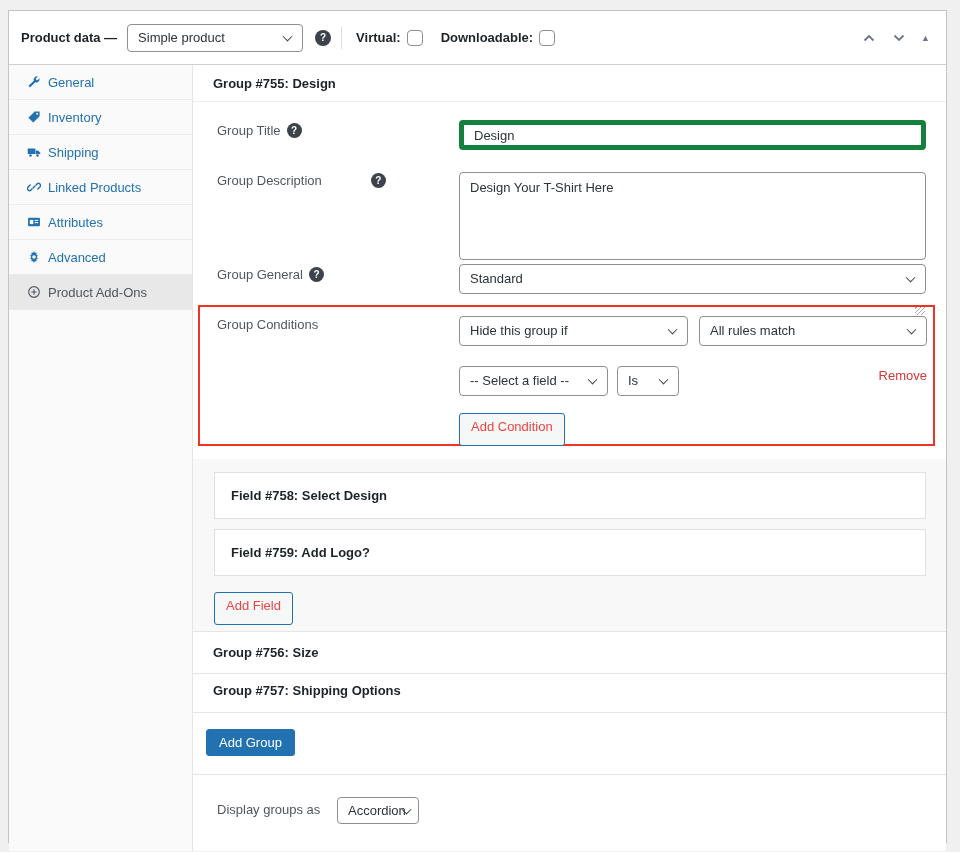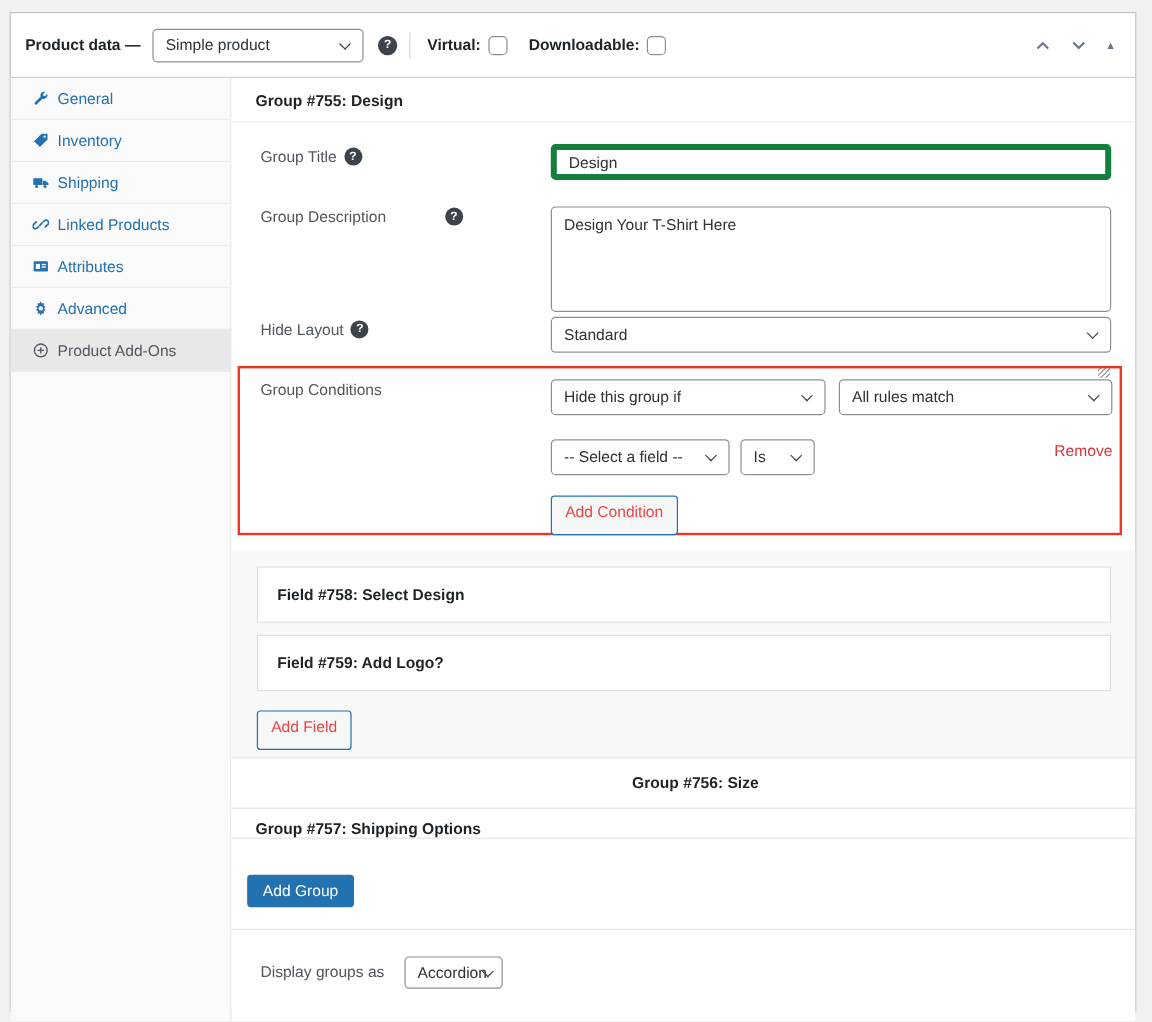--- a/index.html
+++ b/index.html
@@ -66,21 +66,21 @@
                    color:#ef4444; font-size:13px; line-height:25px; padding:0 11px; cursor:pointer; height:33px; }
   .btn-primary { display:inline-block; background:#2271b1; border:1px solid #2271b1; border-radius:3px;
                  color:#fff; font-size:13px; line-height:25px; padding:0 12px; cursor:pointer; height:27px; }
 
   .fields-zone { left:0; right:0; top:394px; height:172px; background:#f8f8f8; }
   .field-box { position:absolute; left:21px; width:712px; height:47px; background:#fff; border:1px solid #e0e0e0;
                font-weight:bold; line-height:45px; padding-left:16px; cursor:pointer; }
 
   .group-row { left:0; right:0; height:42px; line-height:41px; padding-left:20px; font-weight:bold;
                border-top:1px solid #e5e5e5; background:#fff; cursor:pointer; }
-  .group-row-757 { height:26px; line-height:33px; border-bottom:1px solid #e5e5e5; }
+  .group-row-757 { height:40px; line-height:33px; border-bottom:1px solid #e5e5e5; }
 
   .display-sep { left:0; right:0; top:709px; height:0; border-top:1px solid #e5e5e5; }
 </style>
 </head>
 <body>
 
 <div class="metabox">
 
   <div class="mb-header">
     <span class="mb-title">Product data —</span>
@@ -192,21 +192,21 @@
       <input class="abs txt-input" style="top: 55px;" type="text" value="Design">
 
       <div class="abs lbl" style="top:108px;gap:43px;">
         <span>Group Description</span>
         <span class="help-tip">?</span>
       </div>
       <textarea class="abs txt-area" style="top: 107px;">Design Your T-Shirt Here</textarea>
       <div class="abs resize-grip"></div>
 
       <div class="abs lbl" style="top:202px;">
-        <span>Hide Layout</span>
+        <span>Group General</span>
         <span class="help-tip">?</span>
       </div>
       <div class="sel sel-abs" style="left:266px; top:199px; width:467px;">
         <span>Standard</span>
         <span class="chev"></span>
       </div>
 
       <div class="abs red-annotation"></div>
       <div class="abs lbl" style="top:252px;">
         <span>Group Conditions</span>
@@ -229,21 +229,21 @@
       </div>
       <span class="abs remove-link">Remove</span>
       <span class="abs btn-secondary" style="left:266px; top:348px;">Add Condition</span>
 
       <div class="abs fields-zone">
         <div class="field-box" style="top:13px;">Field #758: Select Design</div>
         <div class="field-box" style="top:70px;">Field #759: Add Logo?</div>
         <span class="btn-secondary" style="position:absolute; left:21px; top:133px;">Add Field</span>
       </div>
 
-      <div class="abs group-row" style="top:566px;text-align:center;">Group #756: Size</div>
+      <div class="abs group-row" style="top:566px;">Group #756: Size</div>
       <div class="abs group-row group-row-757" style="top:608px;">Group #757: Shipping Options</div>
 
       <span class="abs btn-primary" style="left:13px; top:664px;">Add Group</span>
 
       <div class="abs display-sep"></div>
       <div class="abs lbl" style="top:737px;text-align:right;">
         <span>Display groups as</span>
       </div>
       <div class="sel sel-abs" style="left:144px; top:732px; width:82px; height:27px; line-height:25px; padding-right:24px;">
         <span>Accordion</span>

